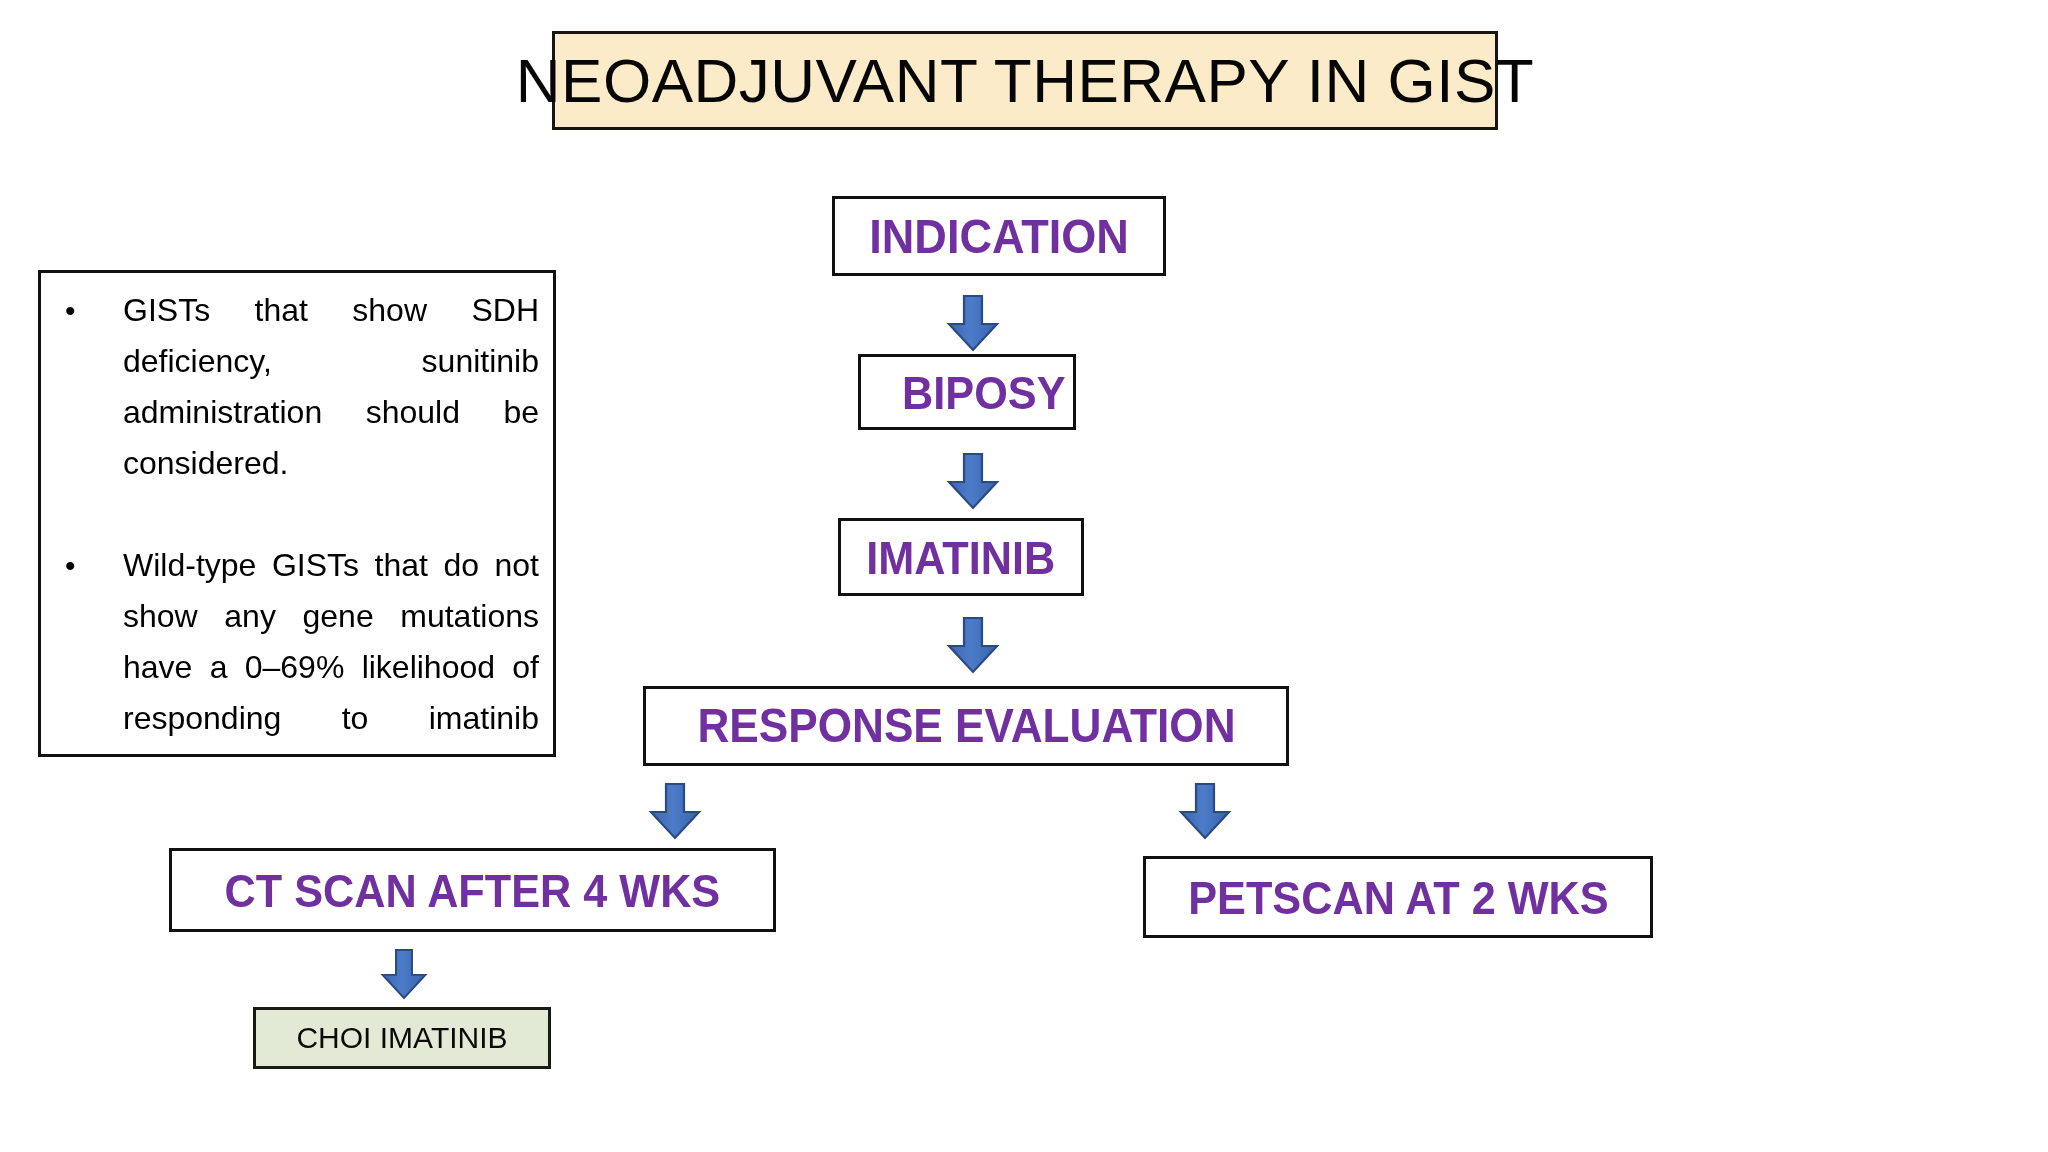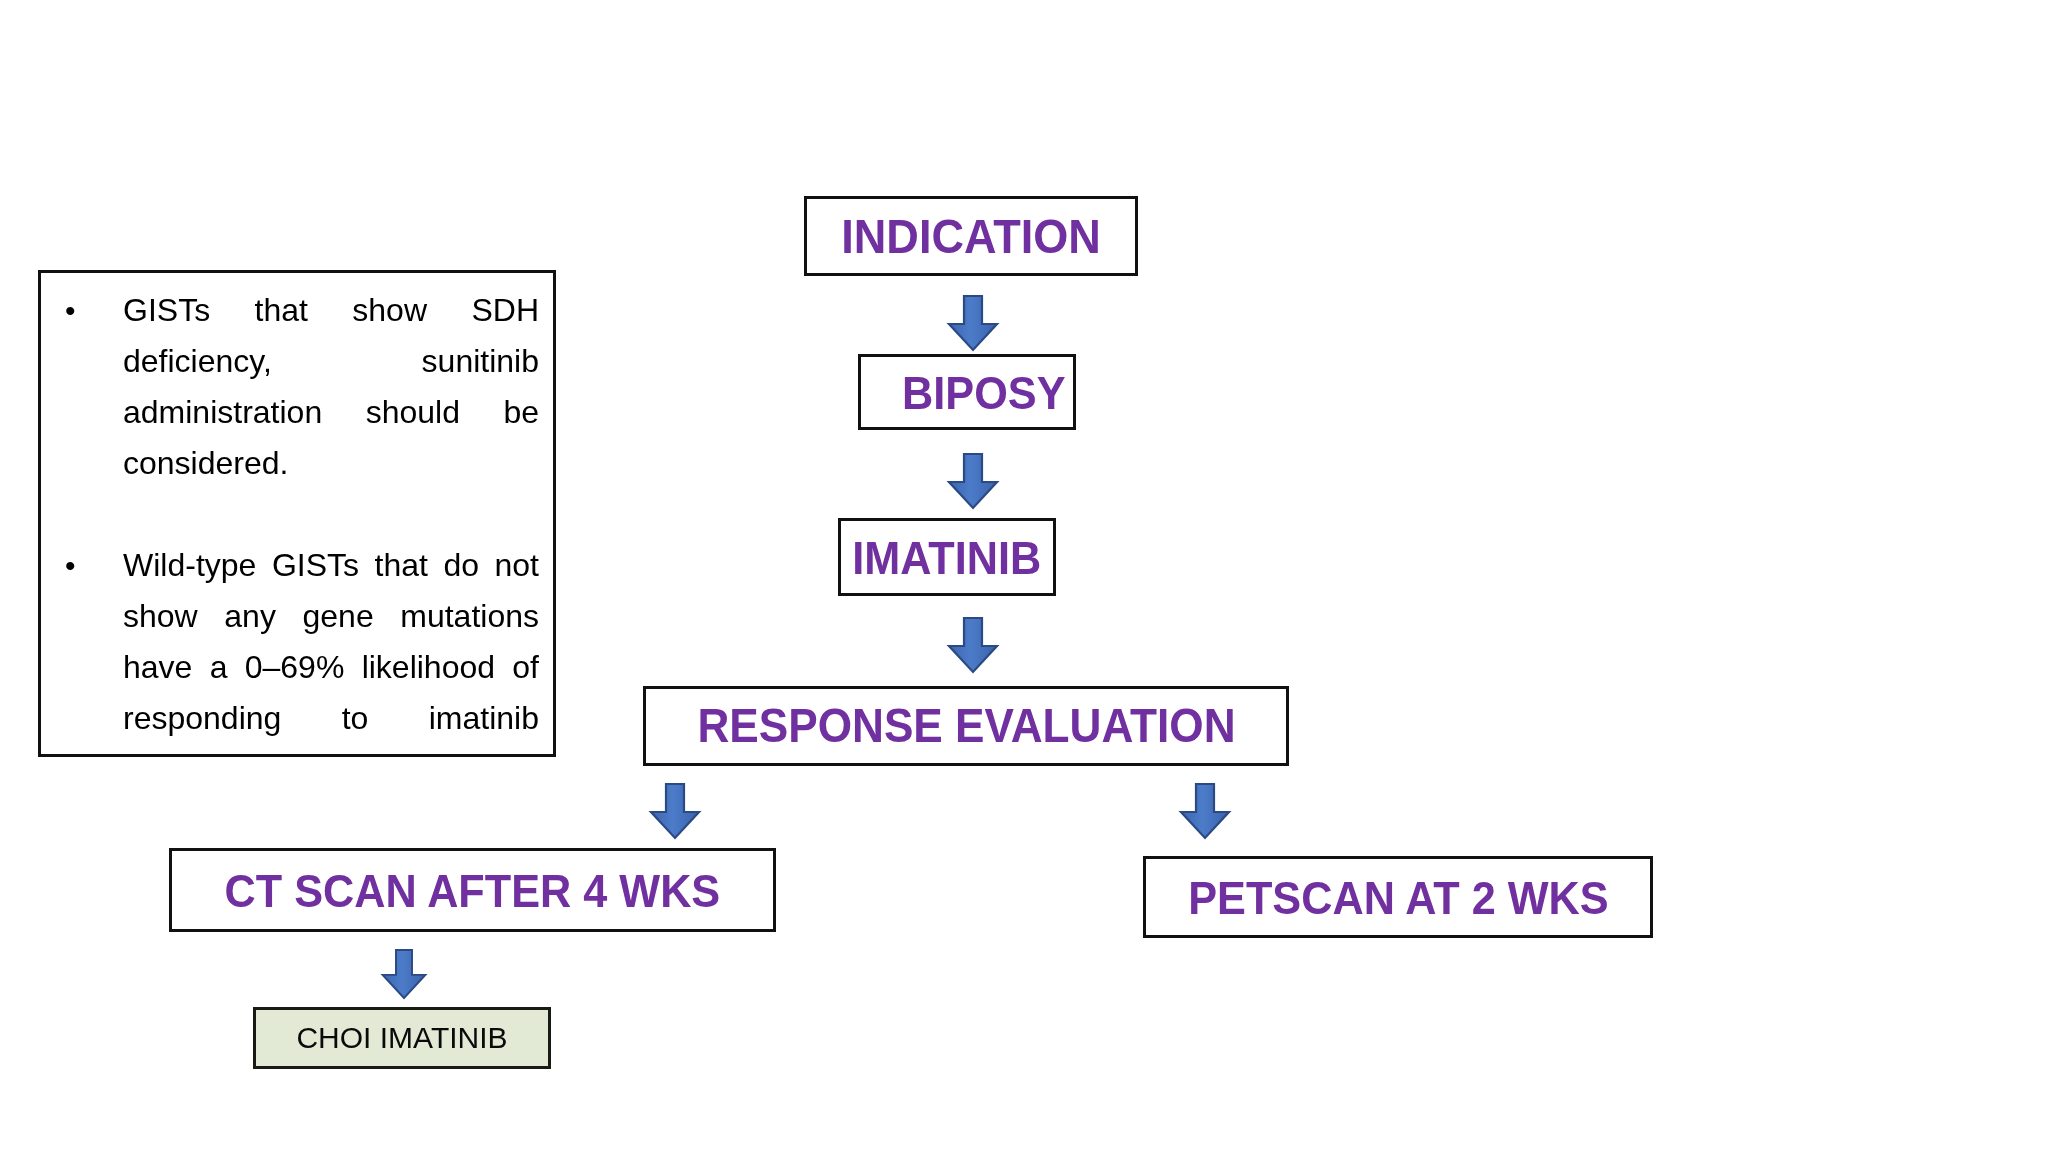--- a/index.html
+++ b/index.html
@@ -103,27 +103,27 @@
   .flow-label {
     font-family: "Liberation Sans", sans-serif;
     font-weight: bold;
     color: #7030A0;
     white-space: nowrap;
     line-height: 1;
     transform: scaleX(0.92);
     transform-origin: center;
   }
 
-  #box-indication   { left: 804px;  top: 196px; width: 334px; height: 80px; }
+  #box-indication   { left: 832px;  top: 196px; width: 334px; height: 80px; }
   #box-indication .flow-label   { font-size: 49px; }
 
   #box-biposy       { left: 858px;  top: 354px; width: 218px; height: 76px; justify-content: flex-end; }
   #box-biposy .flow-label       { font-size: 47px; }
 
-  #box-imatinib     { left: 838px;  top: 518px; width: 218px; height: 78px; }
+  #box-imatinib     { left: 838px;  top: 518px; width: 246px; height: 78px; }
   #box-imatinib .flow-label     { font-size: 47px; }
 
   #box-response     { left: 643px;  top: 686px; width: 646px; height: 80px; }
   #box-response .flow-label     { font-size: 48px; }
 
   #box-ctscan       { left: 169px;  top: 848px; width: 607px; height: 84px; }
   #box-ctscan .flow-label       { font-size: 47px; }
 
   #box-petscan      { left: 1143px; top: 856px; width: 510px; height: 82px; }
   #box-petscan .flow-label      { font-size: 47px; }
@@ -151,20 +151,23 @@
   #arrow-ima-resp  { left: 946px;  top: 616px; }
   #arrow-resp-ct   { left: 648px;  top: 782px; }
   #arrow-resp-pet  { left: 1178px; top: 782px; }
   #arrow-ct-choi   { left: 380px;  top: 948px; }
 </style>
 </head>
 <body>
 
 <div id="stage">
 
+  <div class="title-box">
+    <span class="title-text">NEOADJUVANT THERAPY IN GIST</span>
+  </div>
 
   <div class="bullet-box">
     <ul class="bullet-list">
       <li class="bullet-item">
         <span>GISTs that show SDH deficiency, sunitinib administration should be considered.</span>
       <span class="just-filler"></span></li>
       <li class="bullet-item">
         <span>Wild-type GISTs that do not show any gene mutations have a 0–69% likelihood of responding to imatinib</span>
       <span class="just-filler"></span></li>
     </ul>

